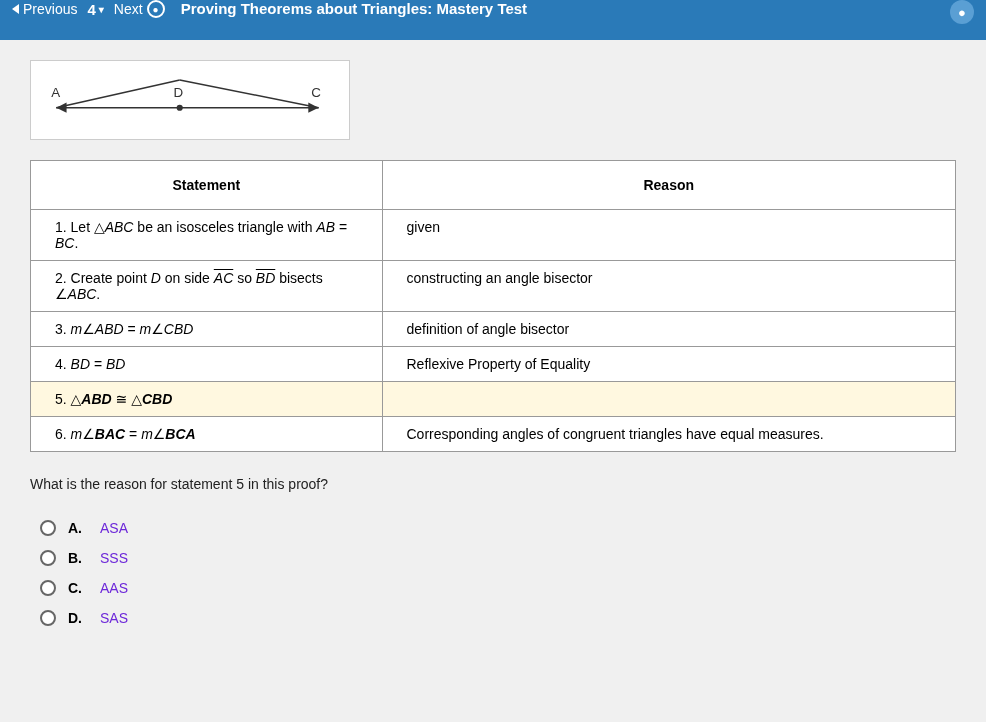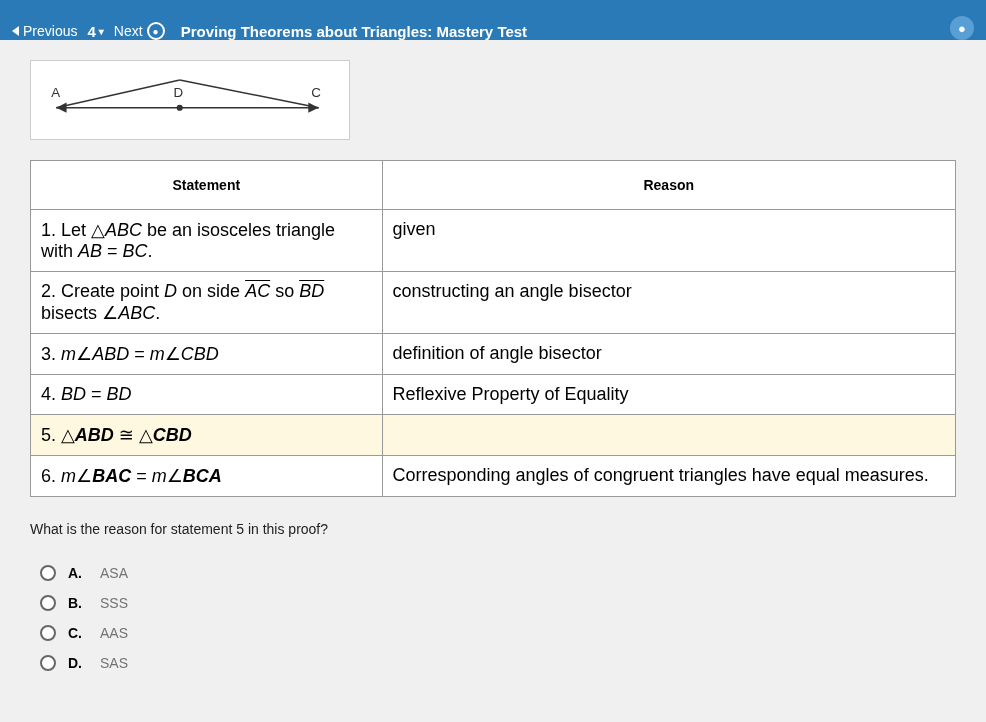--- a/index.html
+++ b/index.html
@@ -9,21 +9,21 @@
       width: 986px;
       min-height: 722px;
       overflow-x: hidden;
     }
 
     
     .top-bar {
       background: #2a7ab8;
       height: 40px;
       display: flex;
-      align-items: flex-end;
+      align-items: flex-start;
       padding: 0 12px;
       gap: 8px;
       color: white;
       font-size: 14px;
     }
     .top-bar-left {
       display: flex;
       align-items: center;
       gap: 6px;
     }
@@ -119,23 +119,23 @@
     .proof-table th {
       border: 1px solid #999;
       padding: 16px 14px;
       font-weight: bold;
       text-align: center;
       background: white;
       font-size: 14px;
     }
     .proof-table td {
       border: 1px solid #999;
-      padding: 9px 10px;
+      padding: 9px 24px;
       vertical-align: top;
-      font-size: 18px;
+      font-size: 14px;
     }
     .proof-table .statement-col {
       width: 38%;
     }
     .proof-table .reason-col {
       width: 62%;
       border-radius: 10px;
     }
 
     
@@ -170,21 +170,21 @@
       border-radius: 50%;
       border: 2px solid #666;
       flex-shrink: 0;
       background: white;
     }
     .choice-label {
       font-weight: bold;
       min-width: 20px;
     }
     .choice-text {
-      color: #737373;
+      color: #6d28d9;
     }
 
     
     .highlight-row td {
       background: #fff8e0;
     }
 
     
     .diagram-svg {
       width: 100%;

